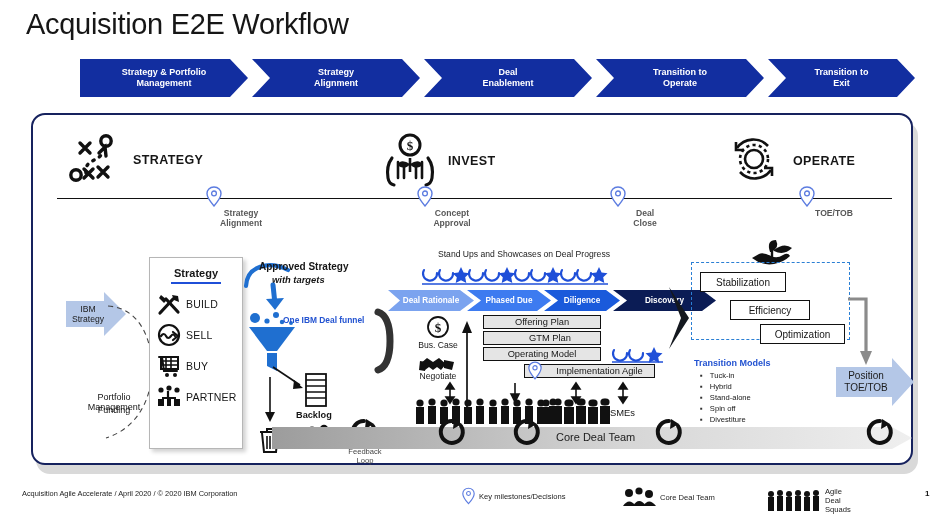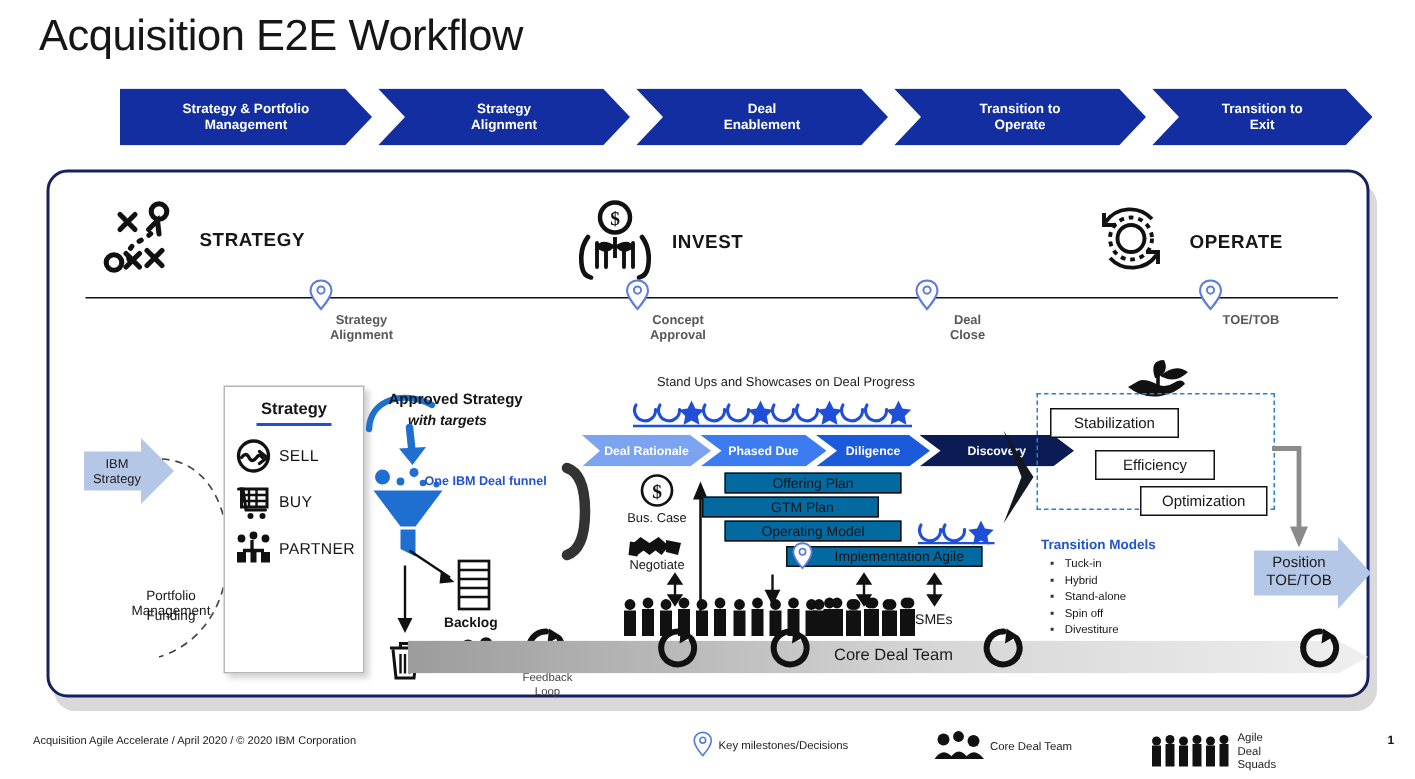--- a/index.html
+++ b/index.html
@@ -83,21 +83,21 @@
   .card .row{display:flex;align-items:center;gap:4px;margin:3px 0 3px 7px;height:28px;}
   .card .row .rl{font-size:10.5px;font-weight:400;color:#161616;letter-spacing:.2px;}
 
   
   .arrow-tag{
     position:absolute;background:#b4c7e7;color:#1b1b1b;
     font-size:8.6px;line-height:10px;text-align:center;font-weight:400;
     display:flex;align-items:center;justify-content:center;
   }
   .arrow-tag.ibm{
-    left:56px;top:292px;width:60px;height:44px;
+    left:66px;top:292px;width:60px;height:44px;
     clip-path:polygon(0 9px,38px 9px,38px 0,60px 22px,38px 44px,38px 35px,0 35px);
     padding-right:16px;box-sizing:border-box;
   }
   .arrow-tag.pos{
     left:836px;top:358px;width:78px;height:48px;
     clip-path:polygon(0 9px,56px 9px,56px 0,78px 24px,56px 48px,56px 39px,0 39px);
     padding-right:18px;box-sizing:border-box;font-size:10px;line-height:12px;
   }
 
   
@@ -106,21 +106,21 @@
     position:absolute;top:0;height:21px;color:#fff;
     font-size:8.2px;font-weight:bold;display:flex;align-items:center;justify-content:center;
   }
   .stg.s1{left:0;width:86px;background:#7ba3ef;clip-path:polygon(0 0,72px 0,86px 10.5px,72px 21px,0 21px,12px 10.5px);}
   .stg.s2{left:79px;width:84px;background:#3d7bf0;clip-path:polygon(0 0,70px 0,84px 10.5px,70px 21px,0 21px,14px 10.5px);}
   .stg.s3{left:156px;width:76px;background:#1a5adb;clip-path:polygon(0 0,62px 0,76px 10.5px,62px 21px,0 21px,14px 10.5px);}
   .stg.s4{left:225px;width:103px;background:#0b1c55;clip-path:polygon(0 0,89px 0,103px 10.5px,89px 21px,0 21px,14px 10.5px);}
 
   
   .pbox{
-    position:absolute;border:1.4px solid #111;background:#0369a1;
+    position:absolute;border:1.4px solid #111;background:#e5e5e5;
     font-size:9.3px;color:#161616;
     display:flex;align-items:center;justify-content:center;box-sizing:border-box;
   }
 
   
   .dashbox{
     position:absolute;left:691px;top:262px;width:159px;height:78px;
     border:1.6px dashed #2b7fd4;box-sizing:border-box;
   }
   .tbox{
@@ -288,20 +288,31 @@
 
   <div class="t cap" style="left:72px;top:352px;width:84px;margin-top:40px;">
     <span>Portfolio</span><br><span>Management</span>
   </div>
   <div class="t cap" style="left:72px;top:405px;width:84px;">Funding</div>
 
   <div class="card">
     <h4>Strategy</h4>
     <div class="rule"></div>
 
+    <div class="row">
+      <span>
+        <svg width="25" height="24" viewBox="0 0 25 24">
+          <path d="M3 21 L16 7" stroke="#111" stroke-width="3.2" stroke-linecap="round"></path>
+          <path d="M21 20 L9 7" stroke="#111" stroke-width="3.2" stroke-linecap="round"></path>
+          <path d="M15 3 l6 1 l1 6 l-5 -2 z" fill="#111"></path>
+          <path d="M4 3 l6 5 l-3 3 l-5 -5 z" fill="#111"></path>
+        </svg>
+      </span>
+      <span class="rl">BUILD</span>
+    </div>
 
     <div class="row">
       <span>
         <svg width="25" height="24" viewBox="0 0 25 24">
           <circle cx="12" cy="12" r="10" fill="none" stroke="#111" stroke-width="2.2"></circle>
           <path d="M4 13 q3 -4 5 0 q2 4 5 0 q2 -3 4 0" fill="none" stroke="#111" stroke-width="2.2" stroke-linecap="round"></path>
           <path d="M16 9 l5 4 l-5 4" fill="none" stroke="#111" stroke-width="2.2" stroke-linecap="round" stroke-linejoin="round"></path>
         </svg>
       </span>
       <span class="rl">SELL</span>
@@ -442,21 +453,21 @@
     <path d="M2 9 l-1 9 l6 1 l1 -9z" fill="#111"></path>
   </svg>
   <div class="t cap" style="left:411px;top:371px;width:54px;font-size:8.6px;">Negotiate</div>
 
   <svg style="position:absolute;left:460px;top:315px;" width="14" height="110">
     <path d="M7 108 v-96" stroke="#111" stroke-width="1.7"></path>
     <path d="M2 18 L7 6 L12 18 z" fill="#111"></path>
   </svg>
 
   <div class="pbox" style="left:483px;top:315px;width:118px;height:14px;">Offering Plan</div>
-  <div class="pbox" style="left:468px;top:331px;width:118px;height:14px;padding-left:16px;">GTM Plan</div>
+  <div class="pbox" style="left:483px;top:331px;width:118px;height:14px;padding-left:16px;">GTM Plan</div>
   <div class="pbox" style="left:483px;top:347px;width:118px;height:14px;">Operating Model</div>
   <div class="pbox" style="left:524px;top:364px;width:131px;height:14px;padding-left:20px;">Implementation Agile</div>
   <span style="position:absolute;left:528px;top:361px;">
     <svg width="14" height="19" viewBox="0 0 16 21">
         <path d="M8 1 C3.6 1 1 4.2 1 7.6 C1 12 8 20 8 20 C8 20 15 12 15 7.6 C15 4.2 12.4 1 8 1 Z" fill="#fff" stroke="#5c7ce0" stroke-width="1.4"></path>
         <circle cx="8" cy="7.4" r="2.4" fill="#fff" stroke="#5c7ce0" stroke-width="1.3"></circle>
       </svg>
   </span>
 
   <svg style="position:absolute;left:612px;top:346px;" width="56" height="18">

